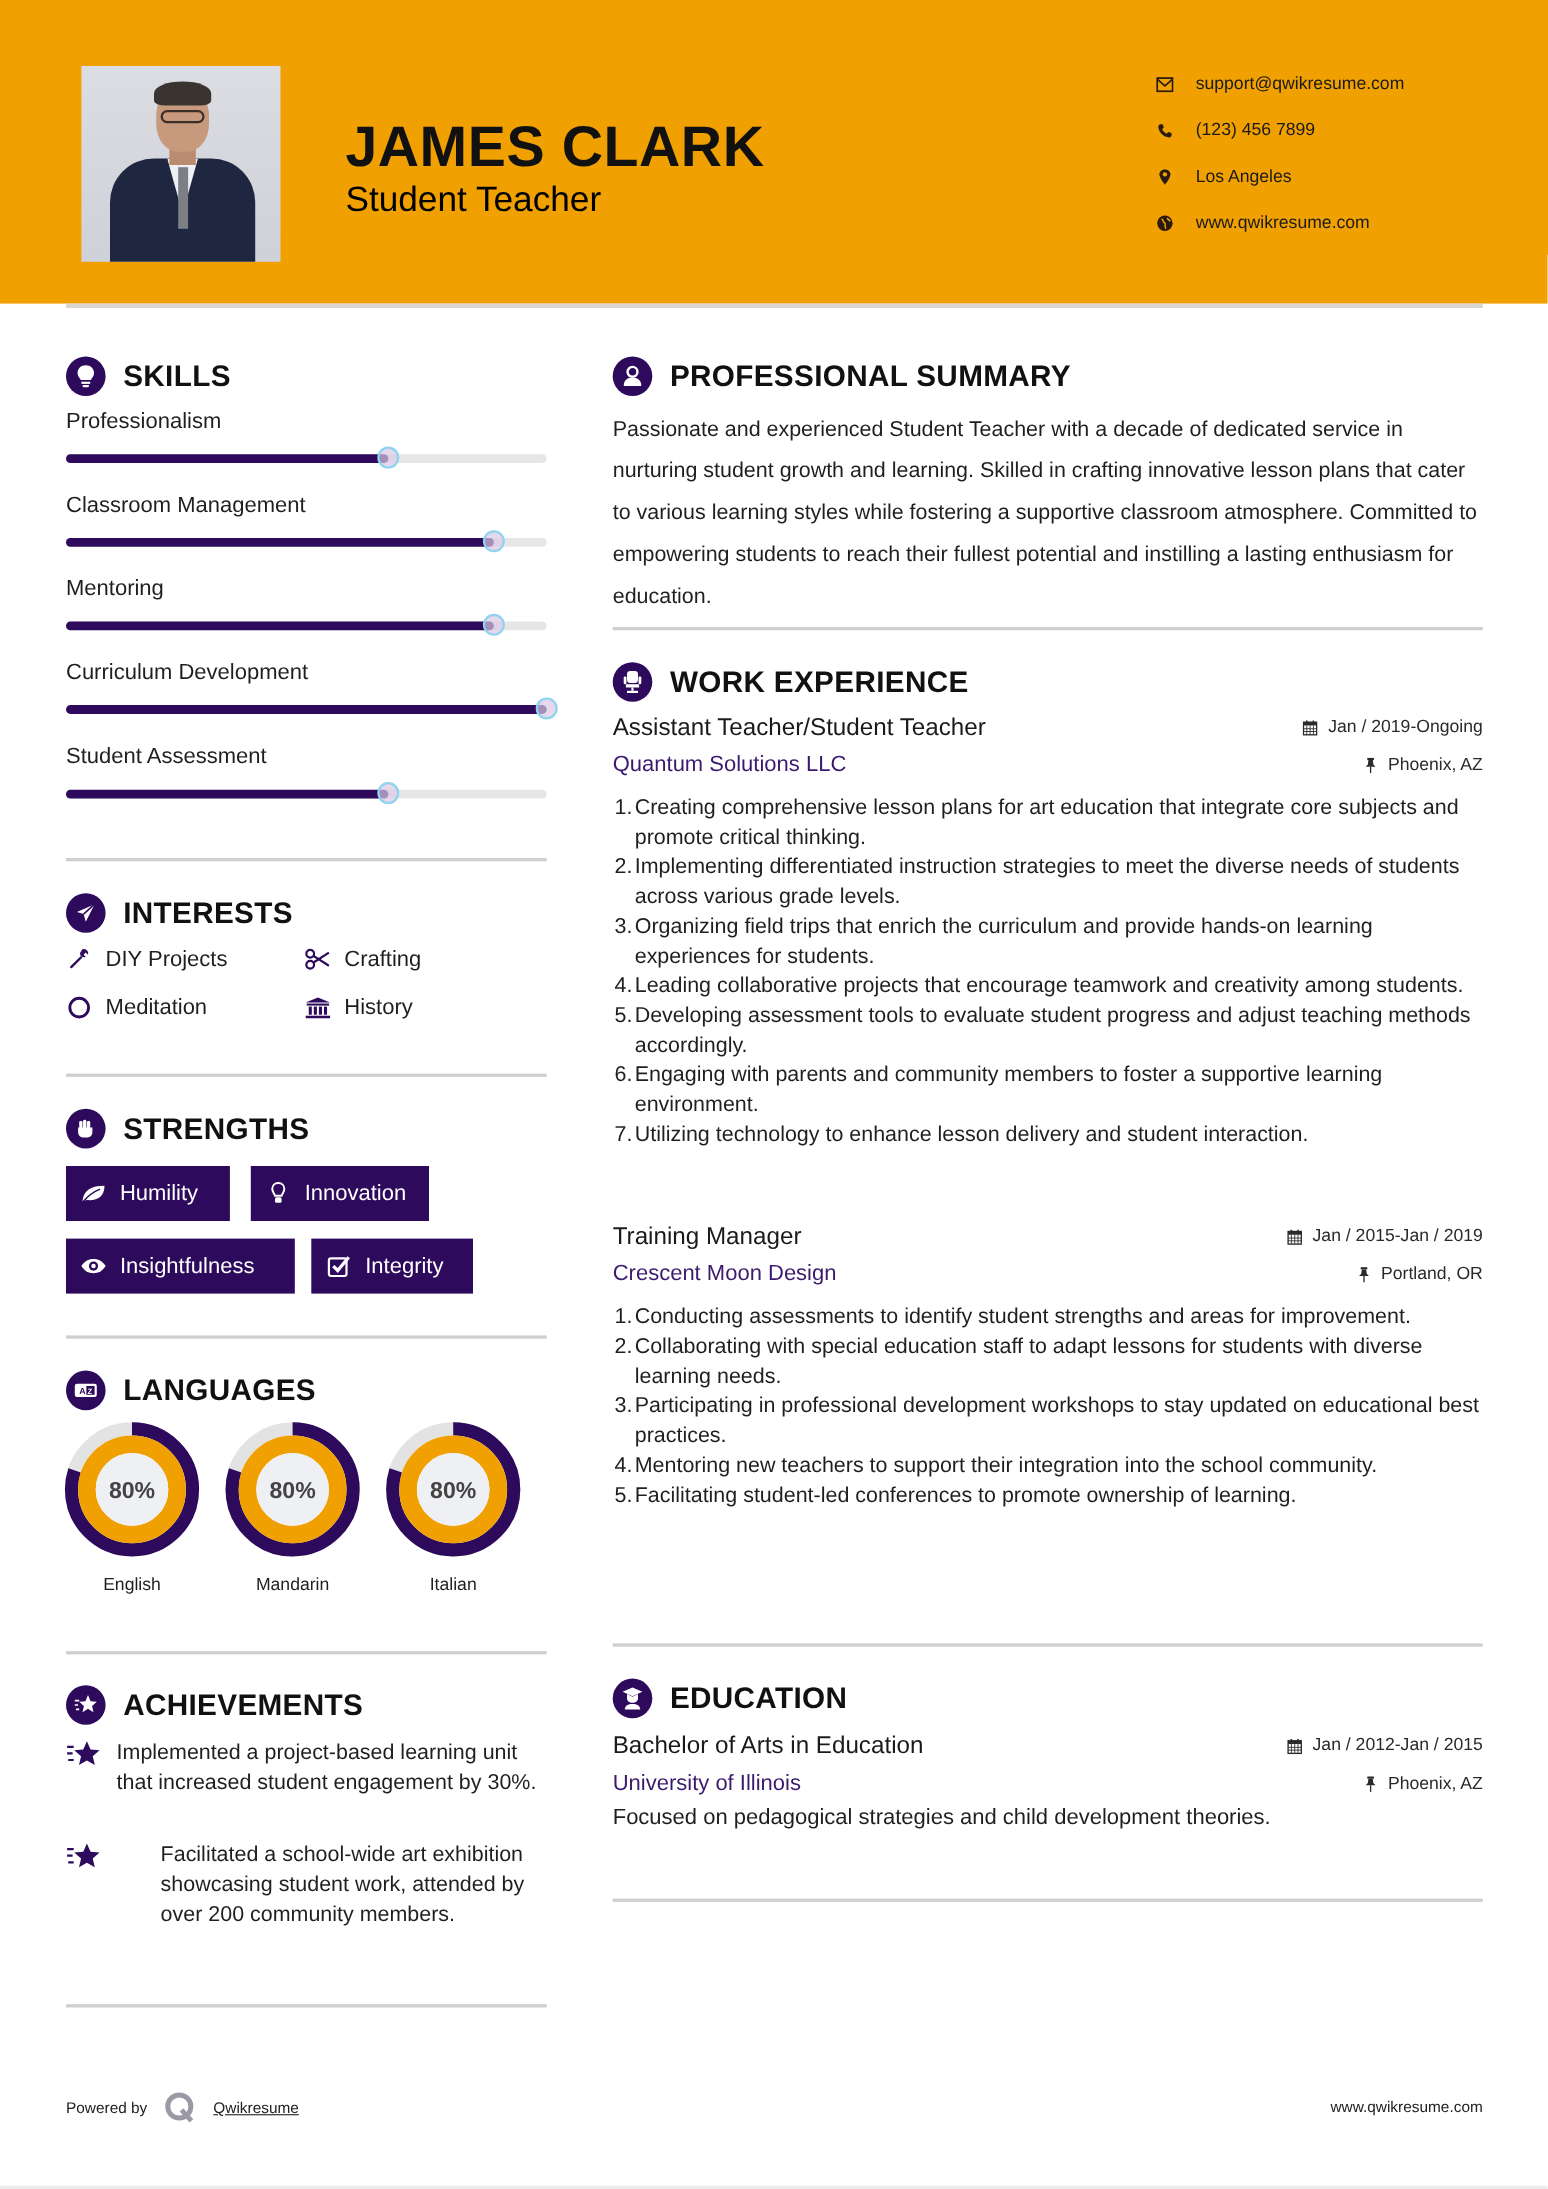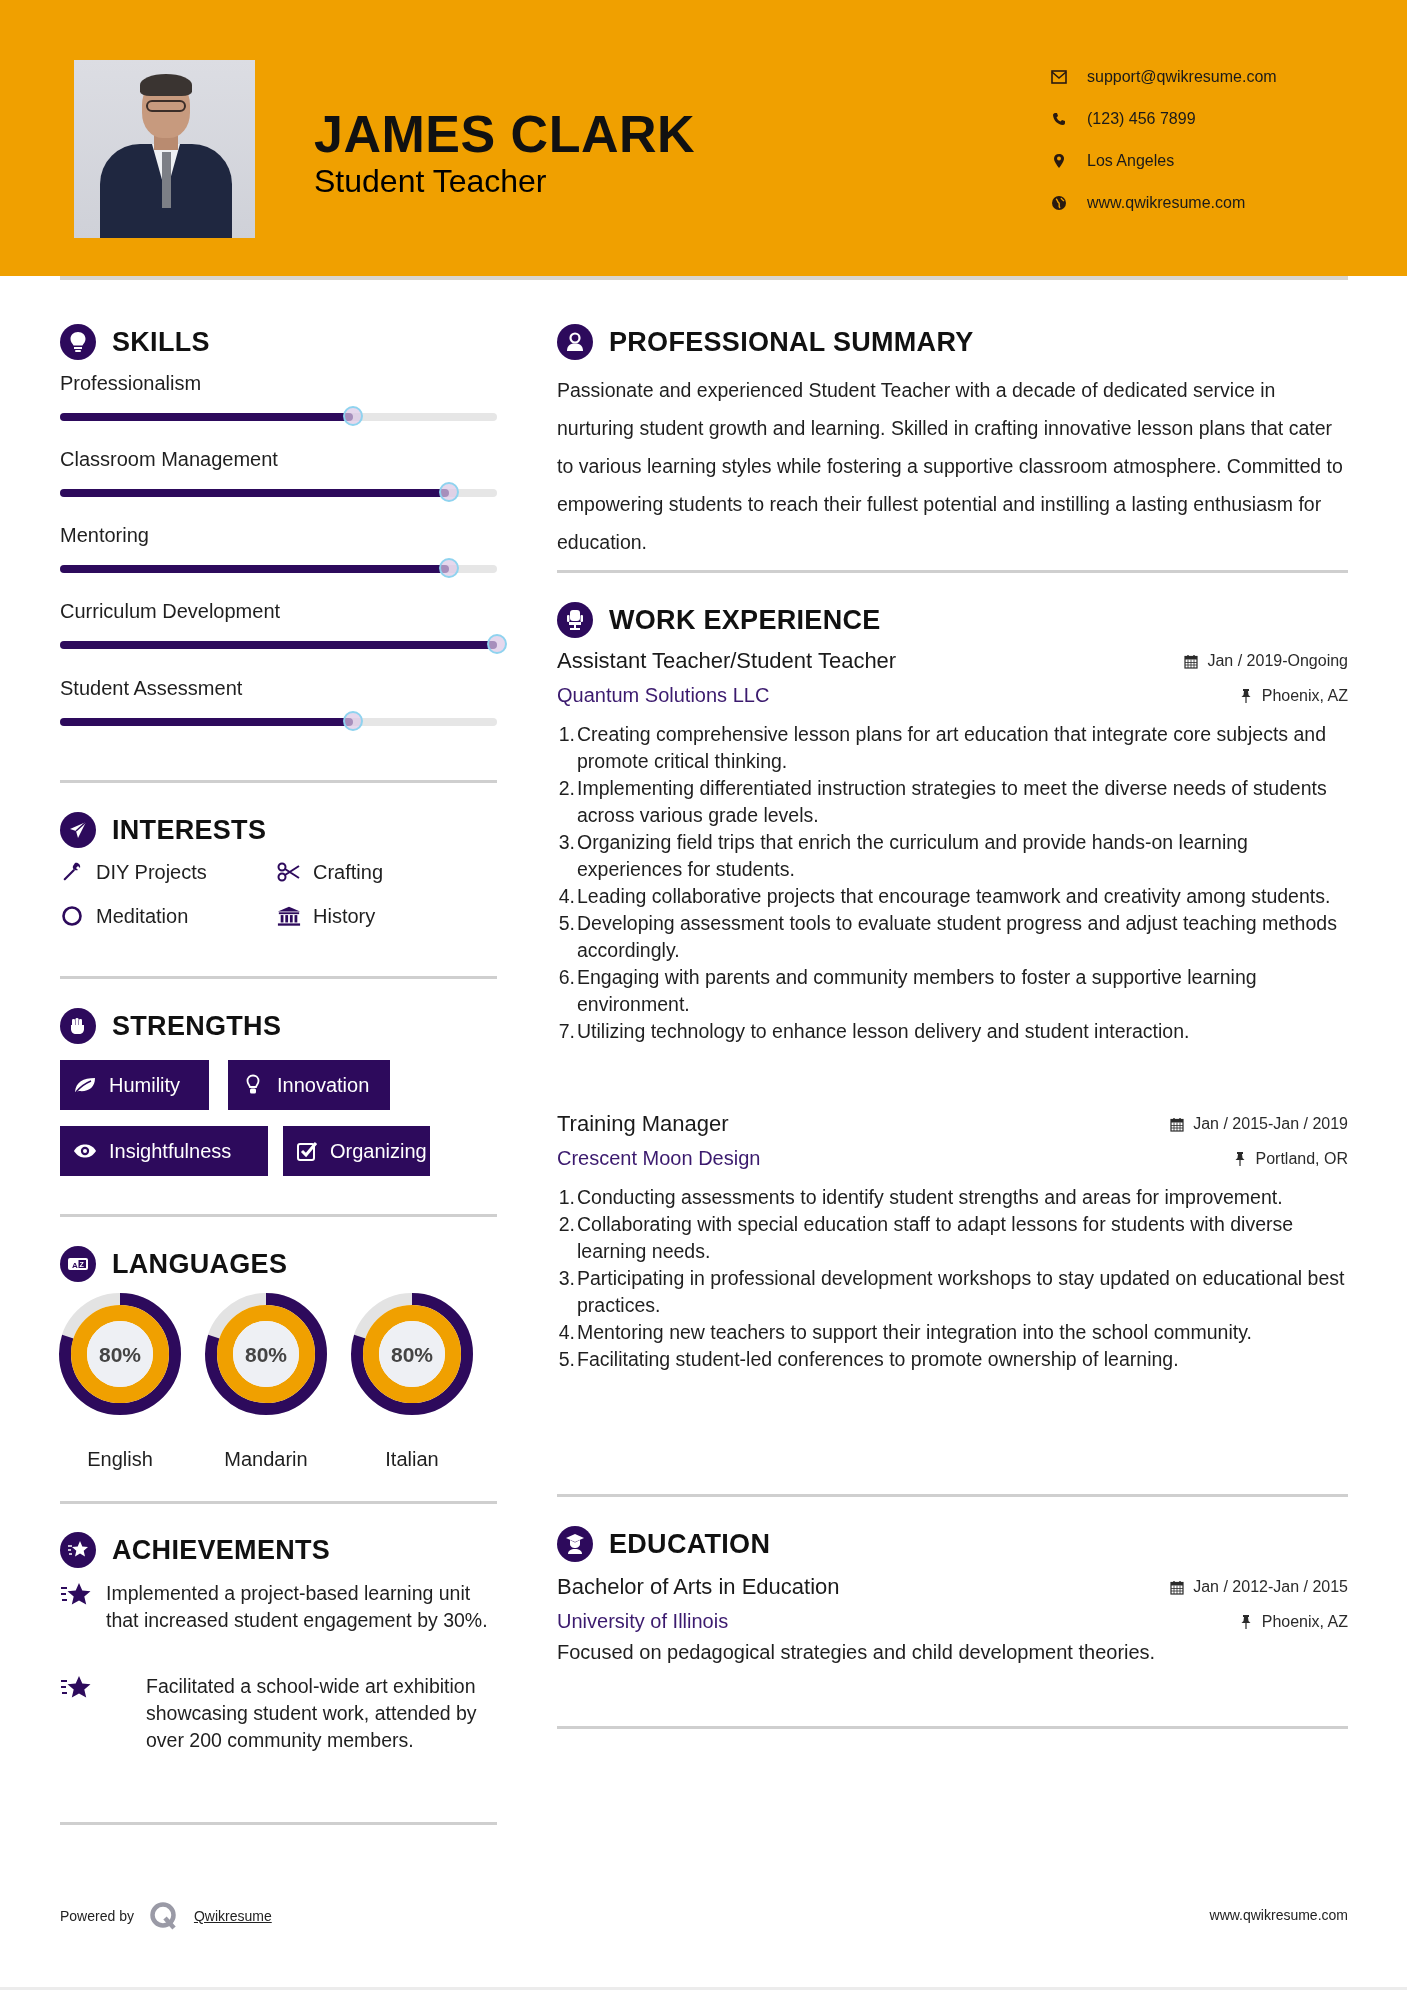--- a/index.html
+++ b/index.html
@@ -41,21 +41,21 @@
   .interest { position: absolute; display: flex; align-items: center; font-size: 20px; color: #1f1f1f; font-family: "Liberation Sans", sans-serif; }
   .interest .ic { width: 24px; height: 24px; margin-right: 12px; display: flex; align-items: center; justify-content: center; }
 
   
   .badge { position: absolute; height: 50px; background: #2d0a5c; color: #fff; display: flex; align-items: center; padding: 0 13px; font-size: 20px; font-family: "Liberation Sans", sans-serif; }
   .badge .ic { width: 24px; height: 24px; margin-right: 12px; display: flex; align-items: center; justify-content: center; }
 
   
   .lang { position: absolute; width: 124px; text-align: center; }
   .donut { width: 124px; height: 124px; margin: 0 auto; }
-  .lang-label { margin-top: 28px; font-size: 20px; color: #1f1f1f; font-family: "Liberation Sans", sans-serif; }
+  .lang-label { margin-top: 12px; font-size: 16px; color: #1f1f1f; font-family: "Liberation Sans", sans-serif; }
 
   
   .ach { position: absolute; left: 60px; width: 440px; display: flex; }
   .ach .ic { width: 34px; flex-shrink: 0; margin-top: 2px; }
   .ach .tx { margin-left: 12px; font-size: 19.5px; line-height: 27px; color: #1f1f1f; font-family: "Liberation Sans", sans-serif; }
 
   
   .rtext { position: absolute; left: 557px; width: 790px; font-size: 19.5px; line-height: 38px; color: #1f1f1f; font-family: "Liberation Sans", sans-serif; }
   .job { position: absolute; left: 557px; width: 791px; }
   .job-row { display: flex; justify-content: space-between; align-items: center; }
@@ -275,21 +275,21 @@
   </span>
   <span>Insightfulness</span>
 </div>
 <div class="badge" style="left:283px; top:1126px; width:147px;">
   <span class="ic">
     <svg width="22" height="22" viewBox="0 0 22 22">
         <rect x="2" y="4" width="16" height="16" rx="2" fill="none" stroke="#fff" stroke-width="2"></rect>
         <path d="M6 11 L10 15 L20 3" fill="none" stroke="#fff" stroke-width="3"></path>
       </svg>
   </span>
-  <span>Organizing</span>
+  <span>Integrity</span>
 </div>
 
 <div class="divider" style="left:60px; top:1214px; width:437px;"></div>
 
 <div class="sec-head" style="left:60px; top:1246px;">
   <span class="sec-icon">
     <svg width="22" height="14" viewBox="0 0 22 14">
         <rect x="1" y="1" width="20" height="12" rx="2" fill="#fff"></rect>
         <text x="5" y="10.5" font-size="8" font-weight="700" fill="#2d0a5c" font-family="Liberation Sans, sans-serif">A</text>
         <rect x="11.5" y="3" width="7.5" height="8" fill="#2d0a5c"></rect>

